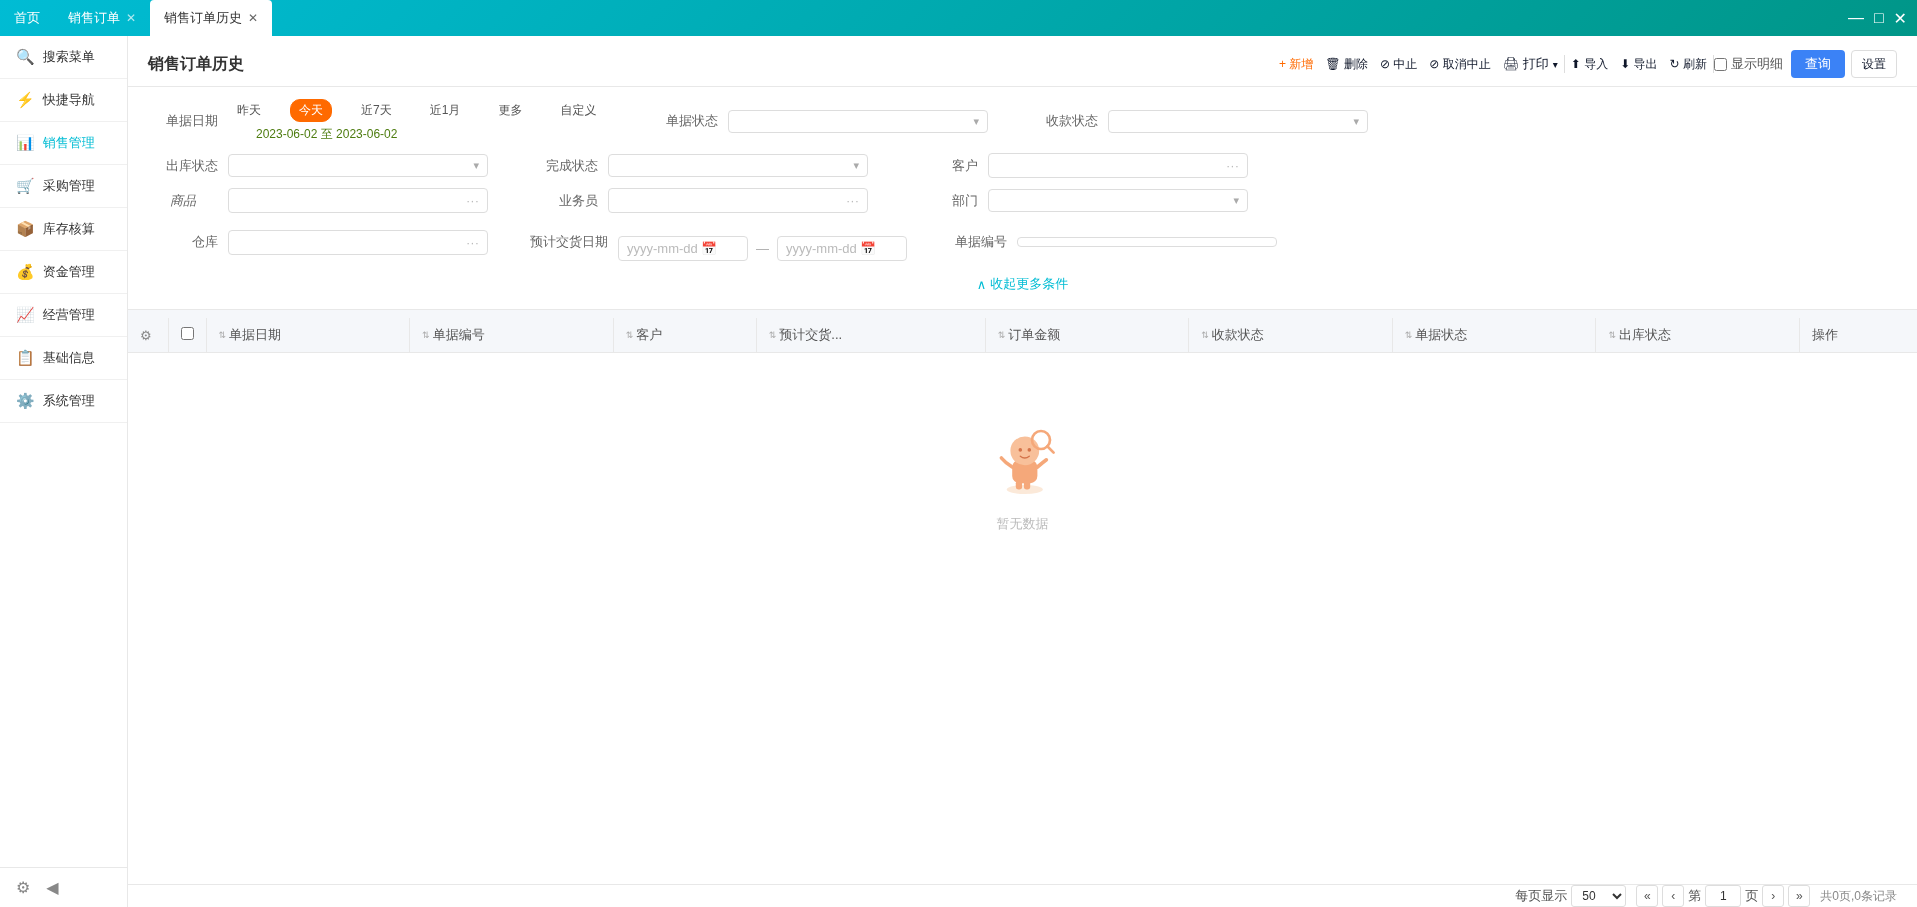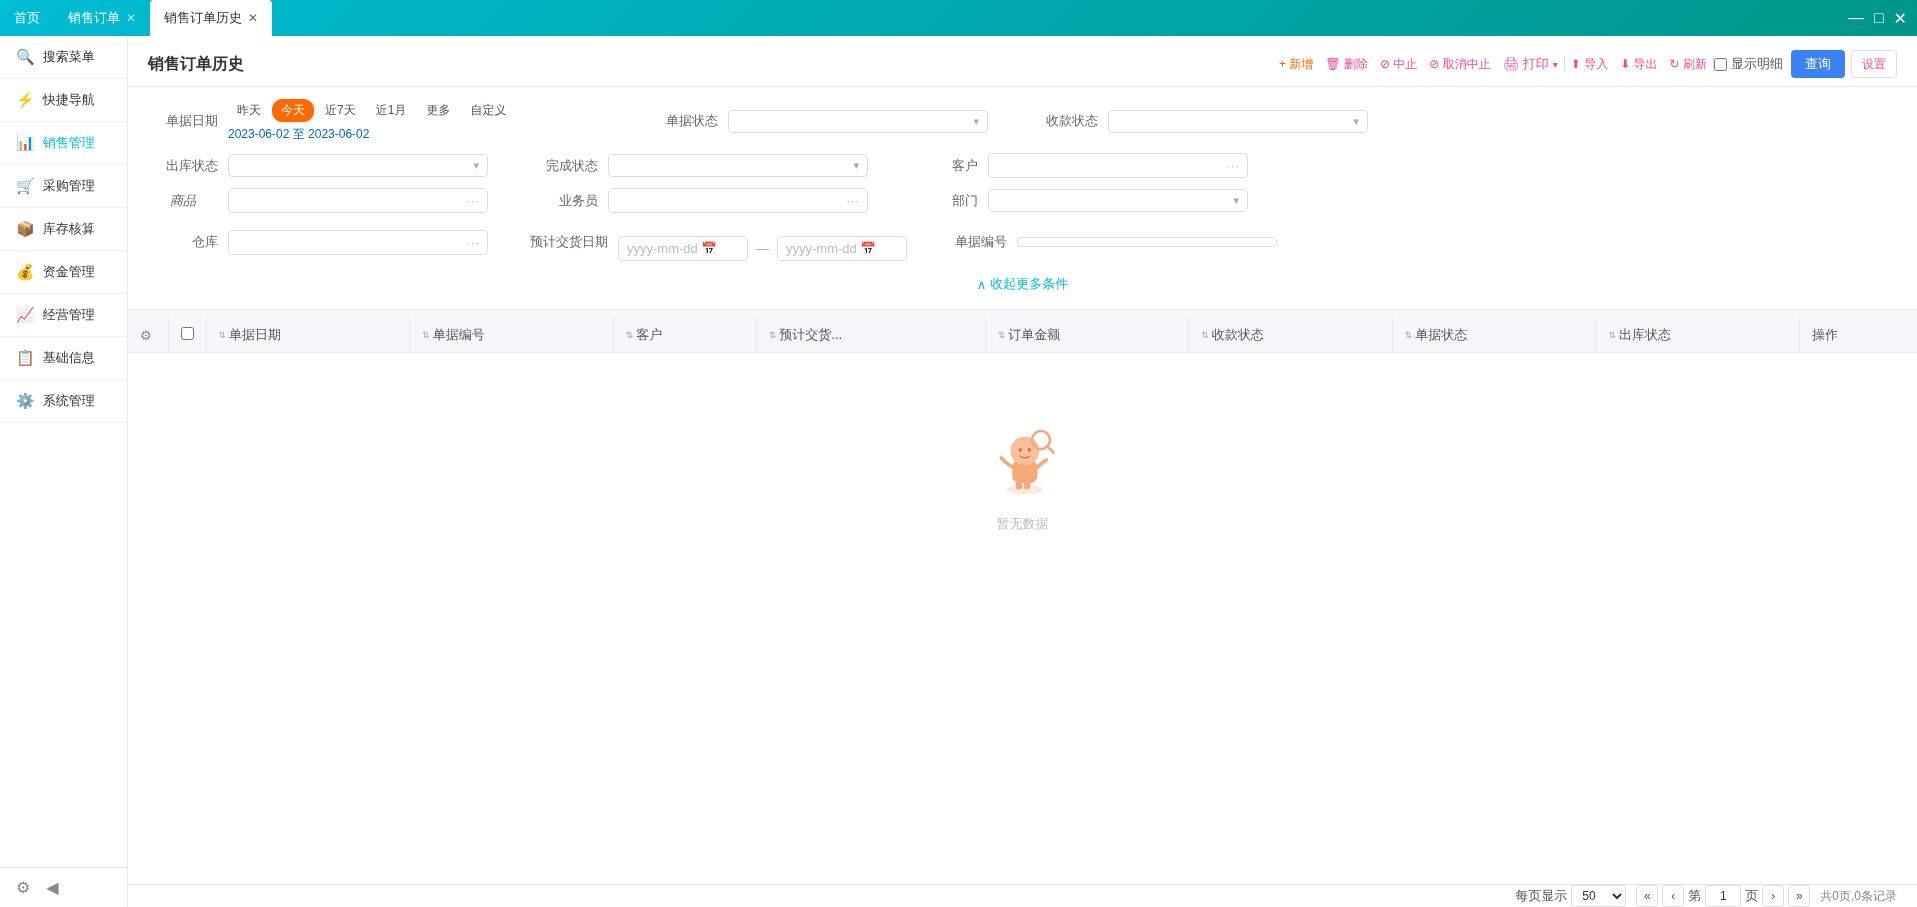--- a/index.html
+++ b/index.html
@@ -111,21 +111,21 @@
     
     .toolbar {
       display: flex;
       align-items: center;
     }
     .toolbar-btn {
       display: flex;
       align-items: center;
       gap: 4px;
       cursor: pointer;
-      color: #ec4899;
+      color: #0f172a;
       font-size: 12px;
       padding: 4px 6px;
       border-radius: 3px;
     }
     .toolbar-btn.orange { color: #ff6a00; }
     .toolbar-btn.primary {
       background: #3b82f6;
       color: #fff;
       border-radius: 4px;
       padding: 5px 14px;
@@ -144,38 +144,38 @@
     .filter-row {
       display: flex;
       align-items: center;
       gap: 0;
       margin-bottom: 10px;
     }
     .filter-row:last-child { margin-bottom: 0; }
     .date-btns {
       display: flex;
       align-items: center;
-      gap: 2px;
+      gap: 20px;
       flex-wrap: nowrap;
       text-align: right;
     }
     .date-btn {
       padding: 2px 8px;
       border-radius: 10px;
       cursor: pointer;
       font-size: 12px;
       color: #555;
       border: 1px solid transparent;
     }
     .date-btn.active {
       background: #ff6a00;
       color: #fff;
       border-color: #ff6a00;
     }
-    .date-range { font-size: 12px; color: #0369a1; margin-top: 2px; }
+    .date-range { font-size: 12px; color: #4d7c0f; margin-top: 2px; margin-left: 28px; }
     .filter-select {
       display: flex;
       align-items: center;
       border: 1px solid #ddd;
       border-radius: 4px;
       padding: 4px 8px;
       background: #fff;
       cursor: pointer;
       min-width: 160px;
       justify-content: space-between;

